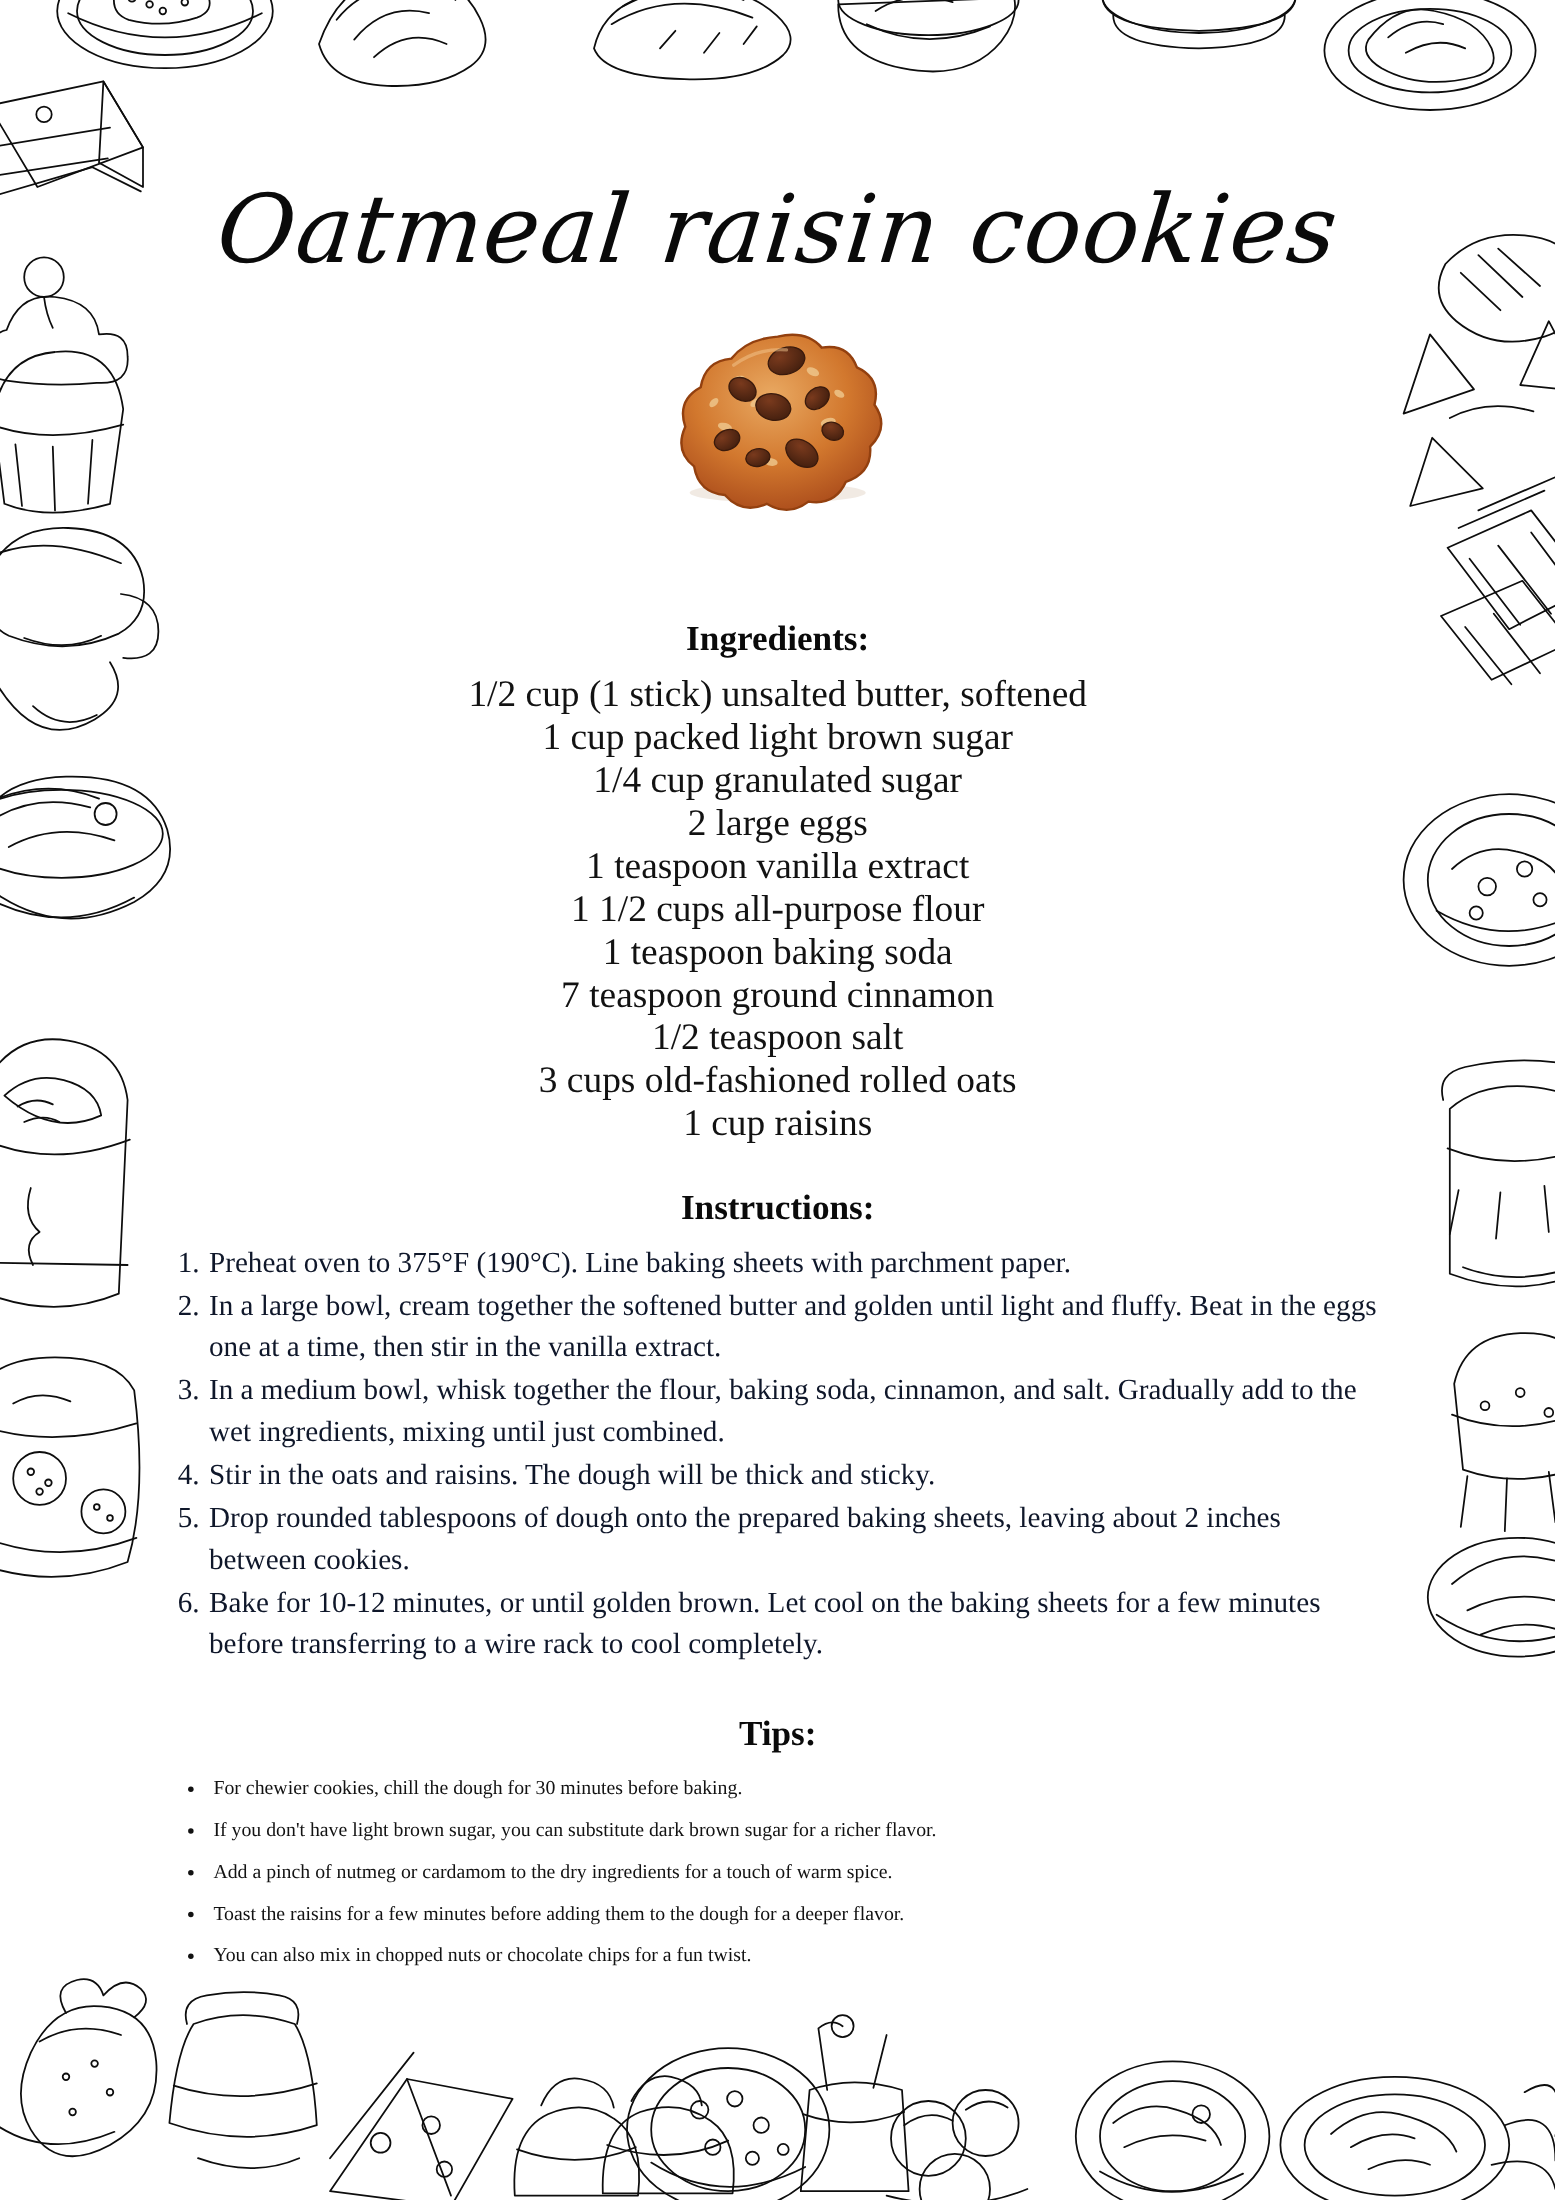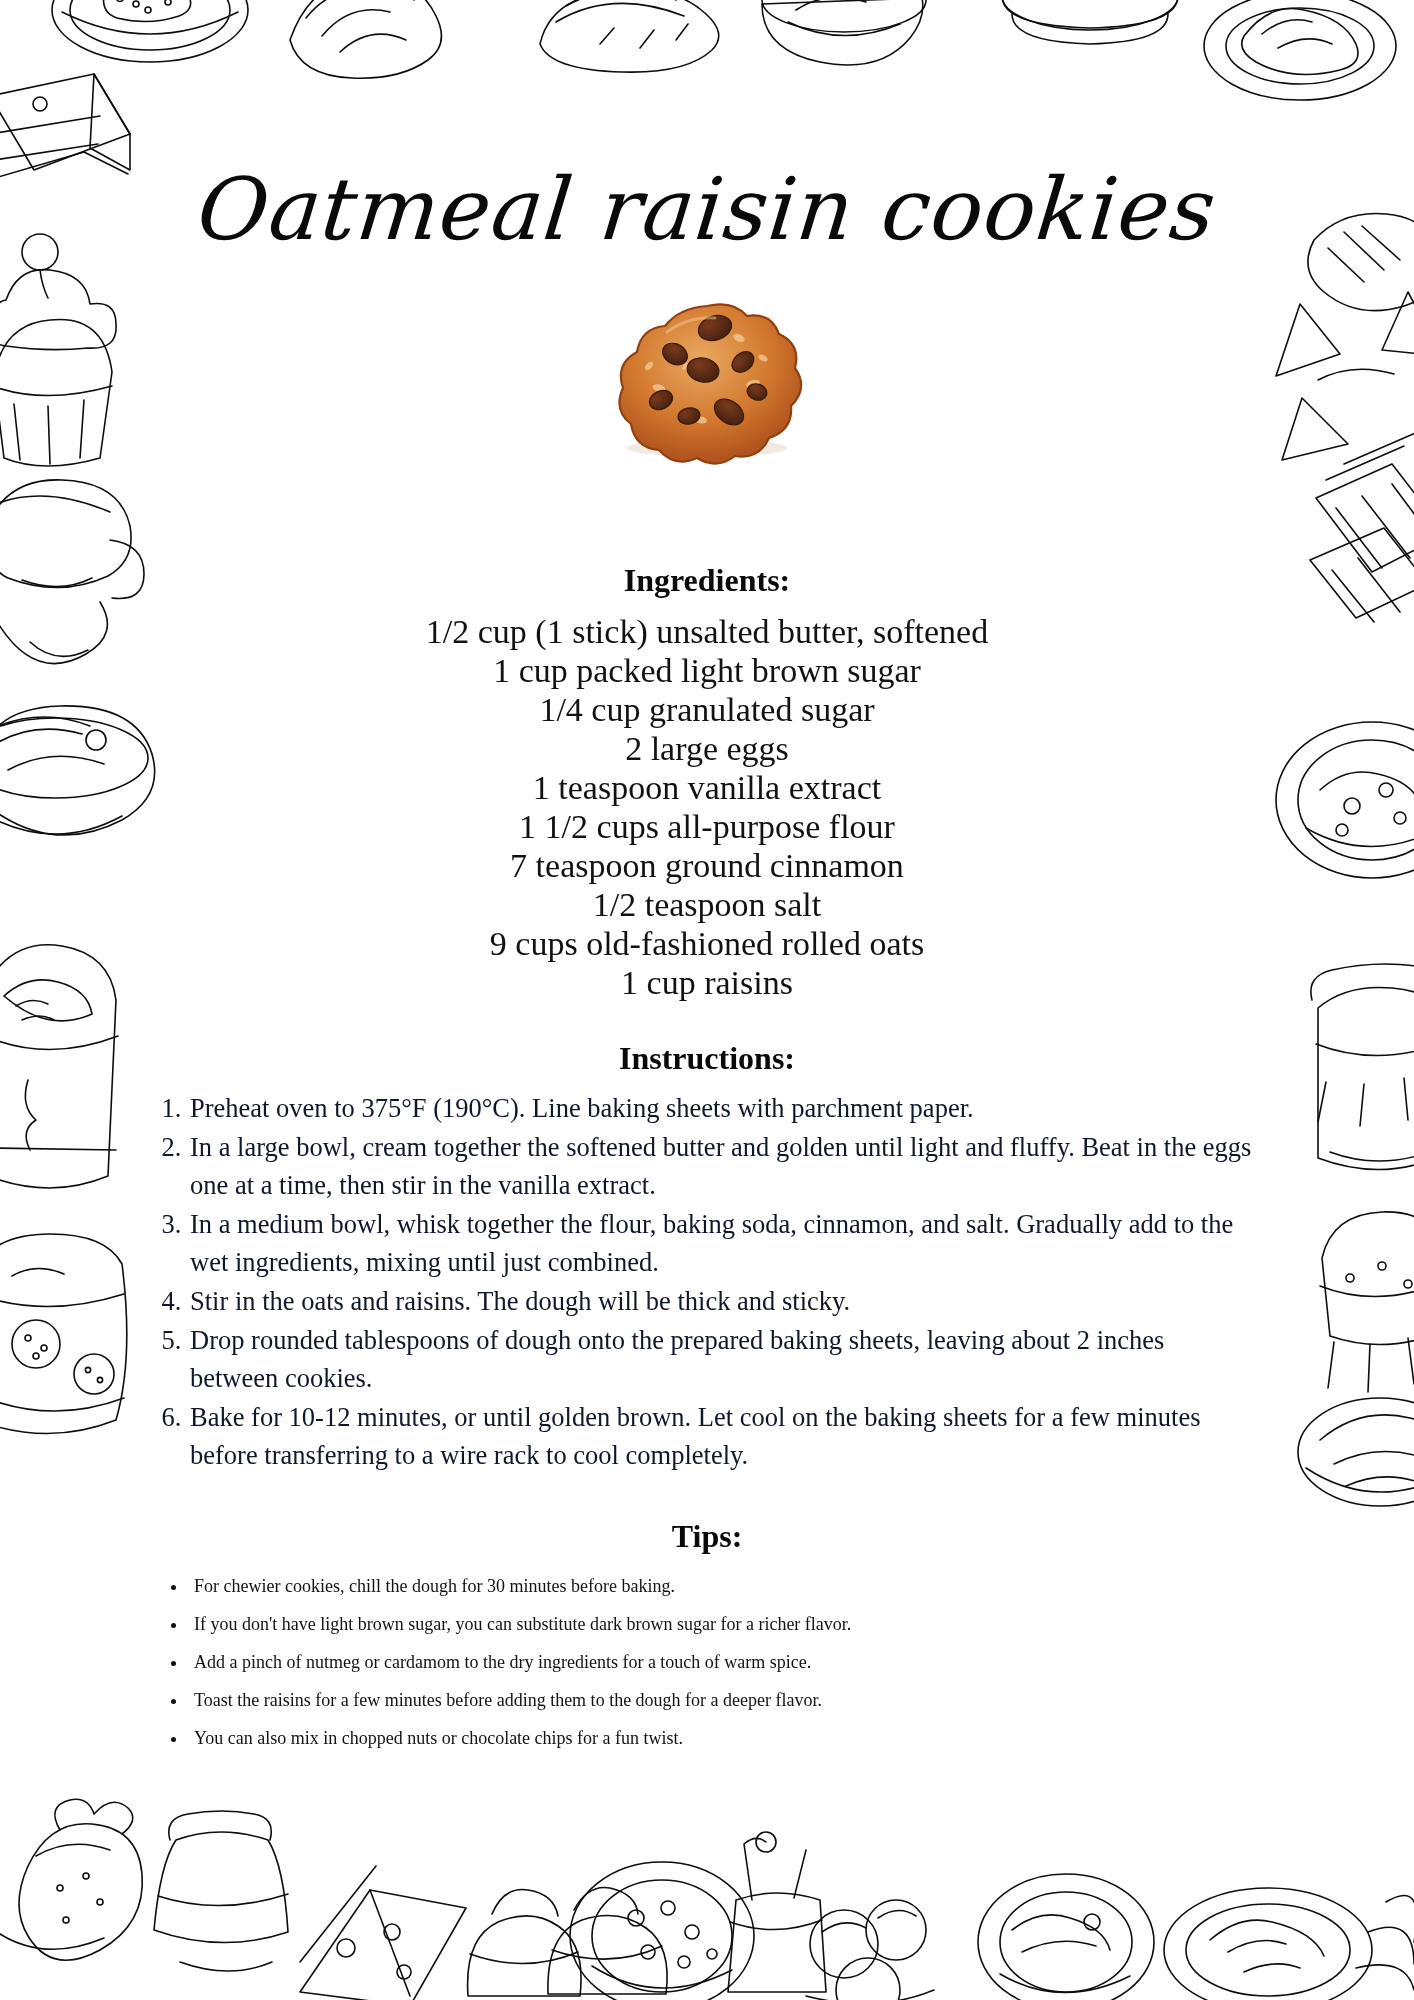--- a/index.html
+++ b/index.html
@@ -427,23 +427,24 @@
 
     <section>
       <h2 class="section-heading">Ingredients:</h2>
       <ul class="ingredients-list">
         <li>1/2 cup (1 stick) unsalted butter, softened</li>
         <li>1 cup packed light brown sugar</li>
         <li>1/4 cup granulated sugar</li>
         <li>2 large eggs</li>
         <li>1 teaspoon vanilla extract</li>
         <li>1 1/2 cups all-purpose flour</li>
+        <li>1 teaspoon baking soda</li>
         <li>7 teaspoon ground cinnamon</li>
         <li>1/2 teaspoon salt</li>
-        <li>9 cups old-fashioned rolled oats</li>
+        <li>3 cups old-fashioned rolled oats</li>
         <li>1 cup raisins</li>
       </ul>
     </section>
 
     <section class="instructions-block">
       <h2 class="section-heading">Instructions:</h2>
       <ol class="instructions-list">
         <li>Preheat oven to 375°F (190°C). Line baking sheets with parchment paper.</li>
         <li>In a large bowl, cream together the softened butter and golden until light and fluffy. Beat in the eggs one at a time, then stir in the vanilla extract.</li>
         <li>In a medium bowl, whisk together the flour, baking soda, cinnamon, and salt. Gradually add to the wet ingredients, mixing until just combined.</li>

